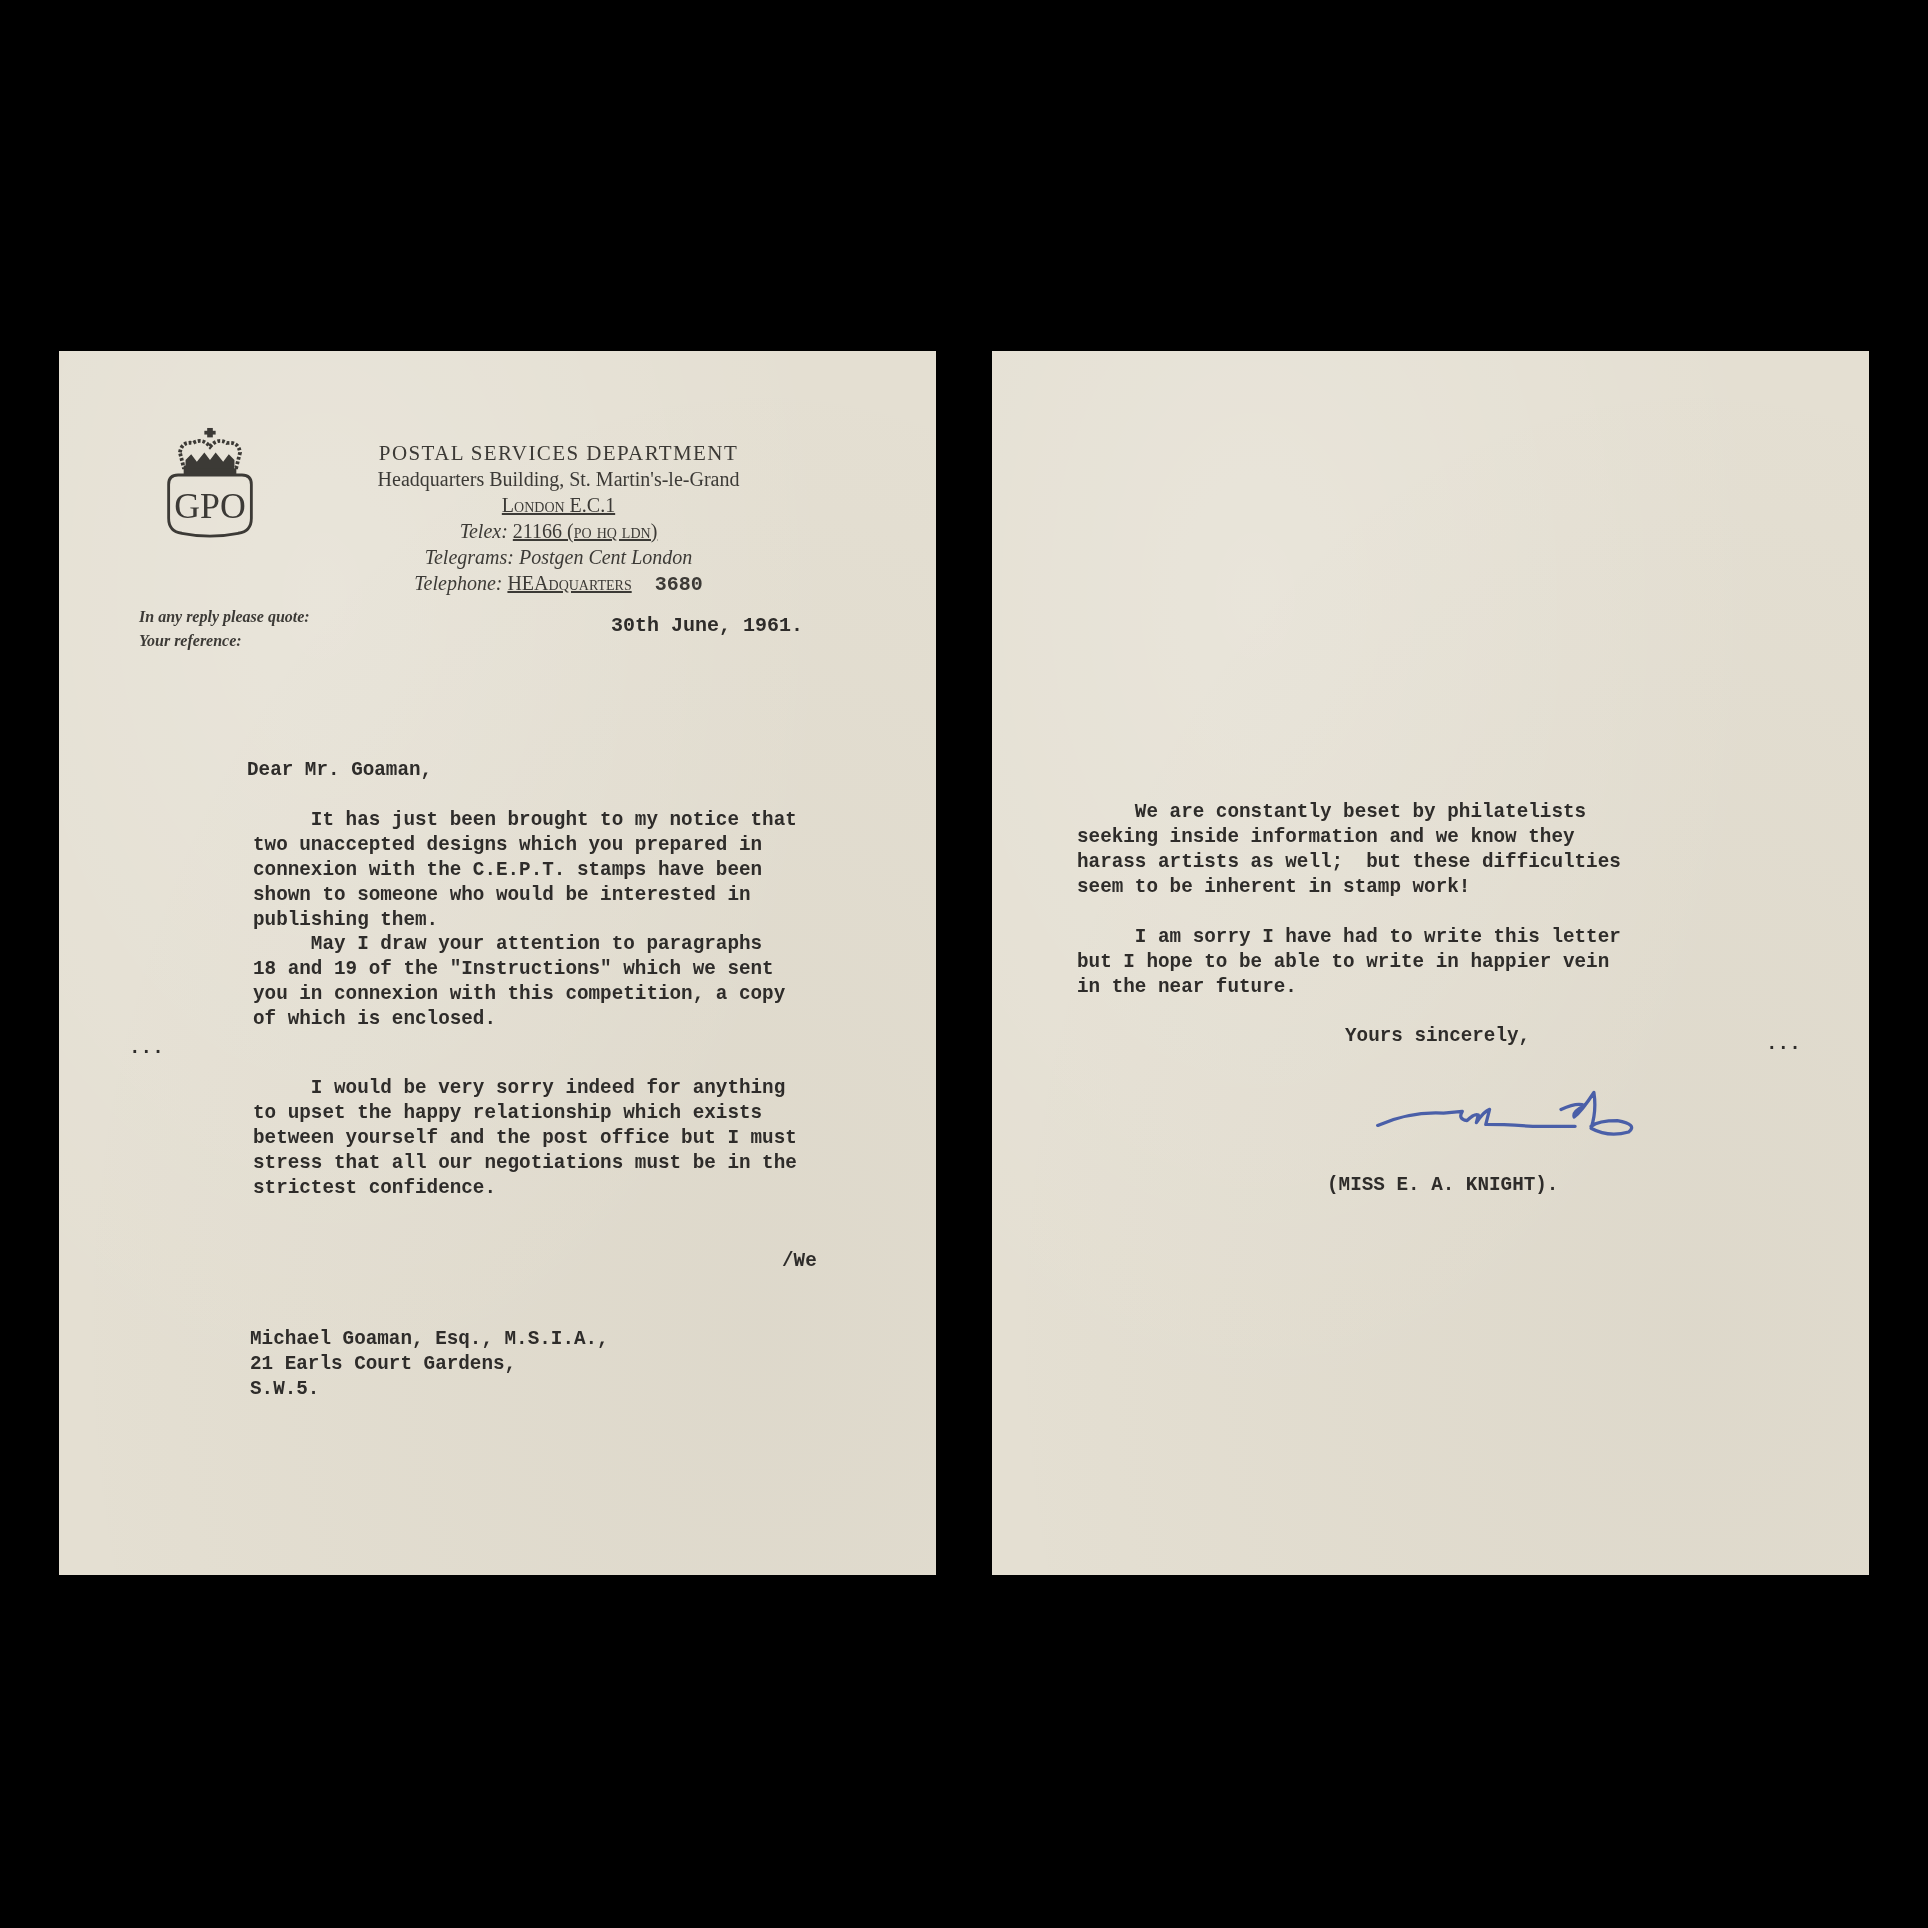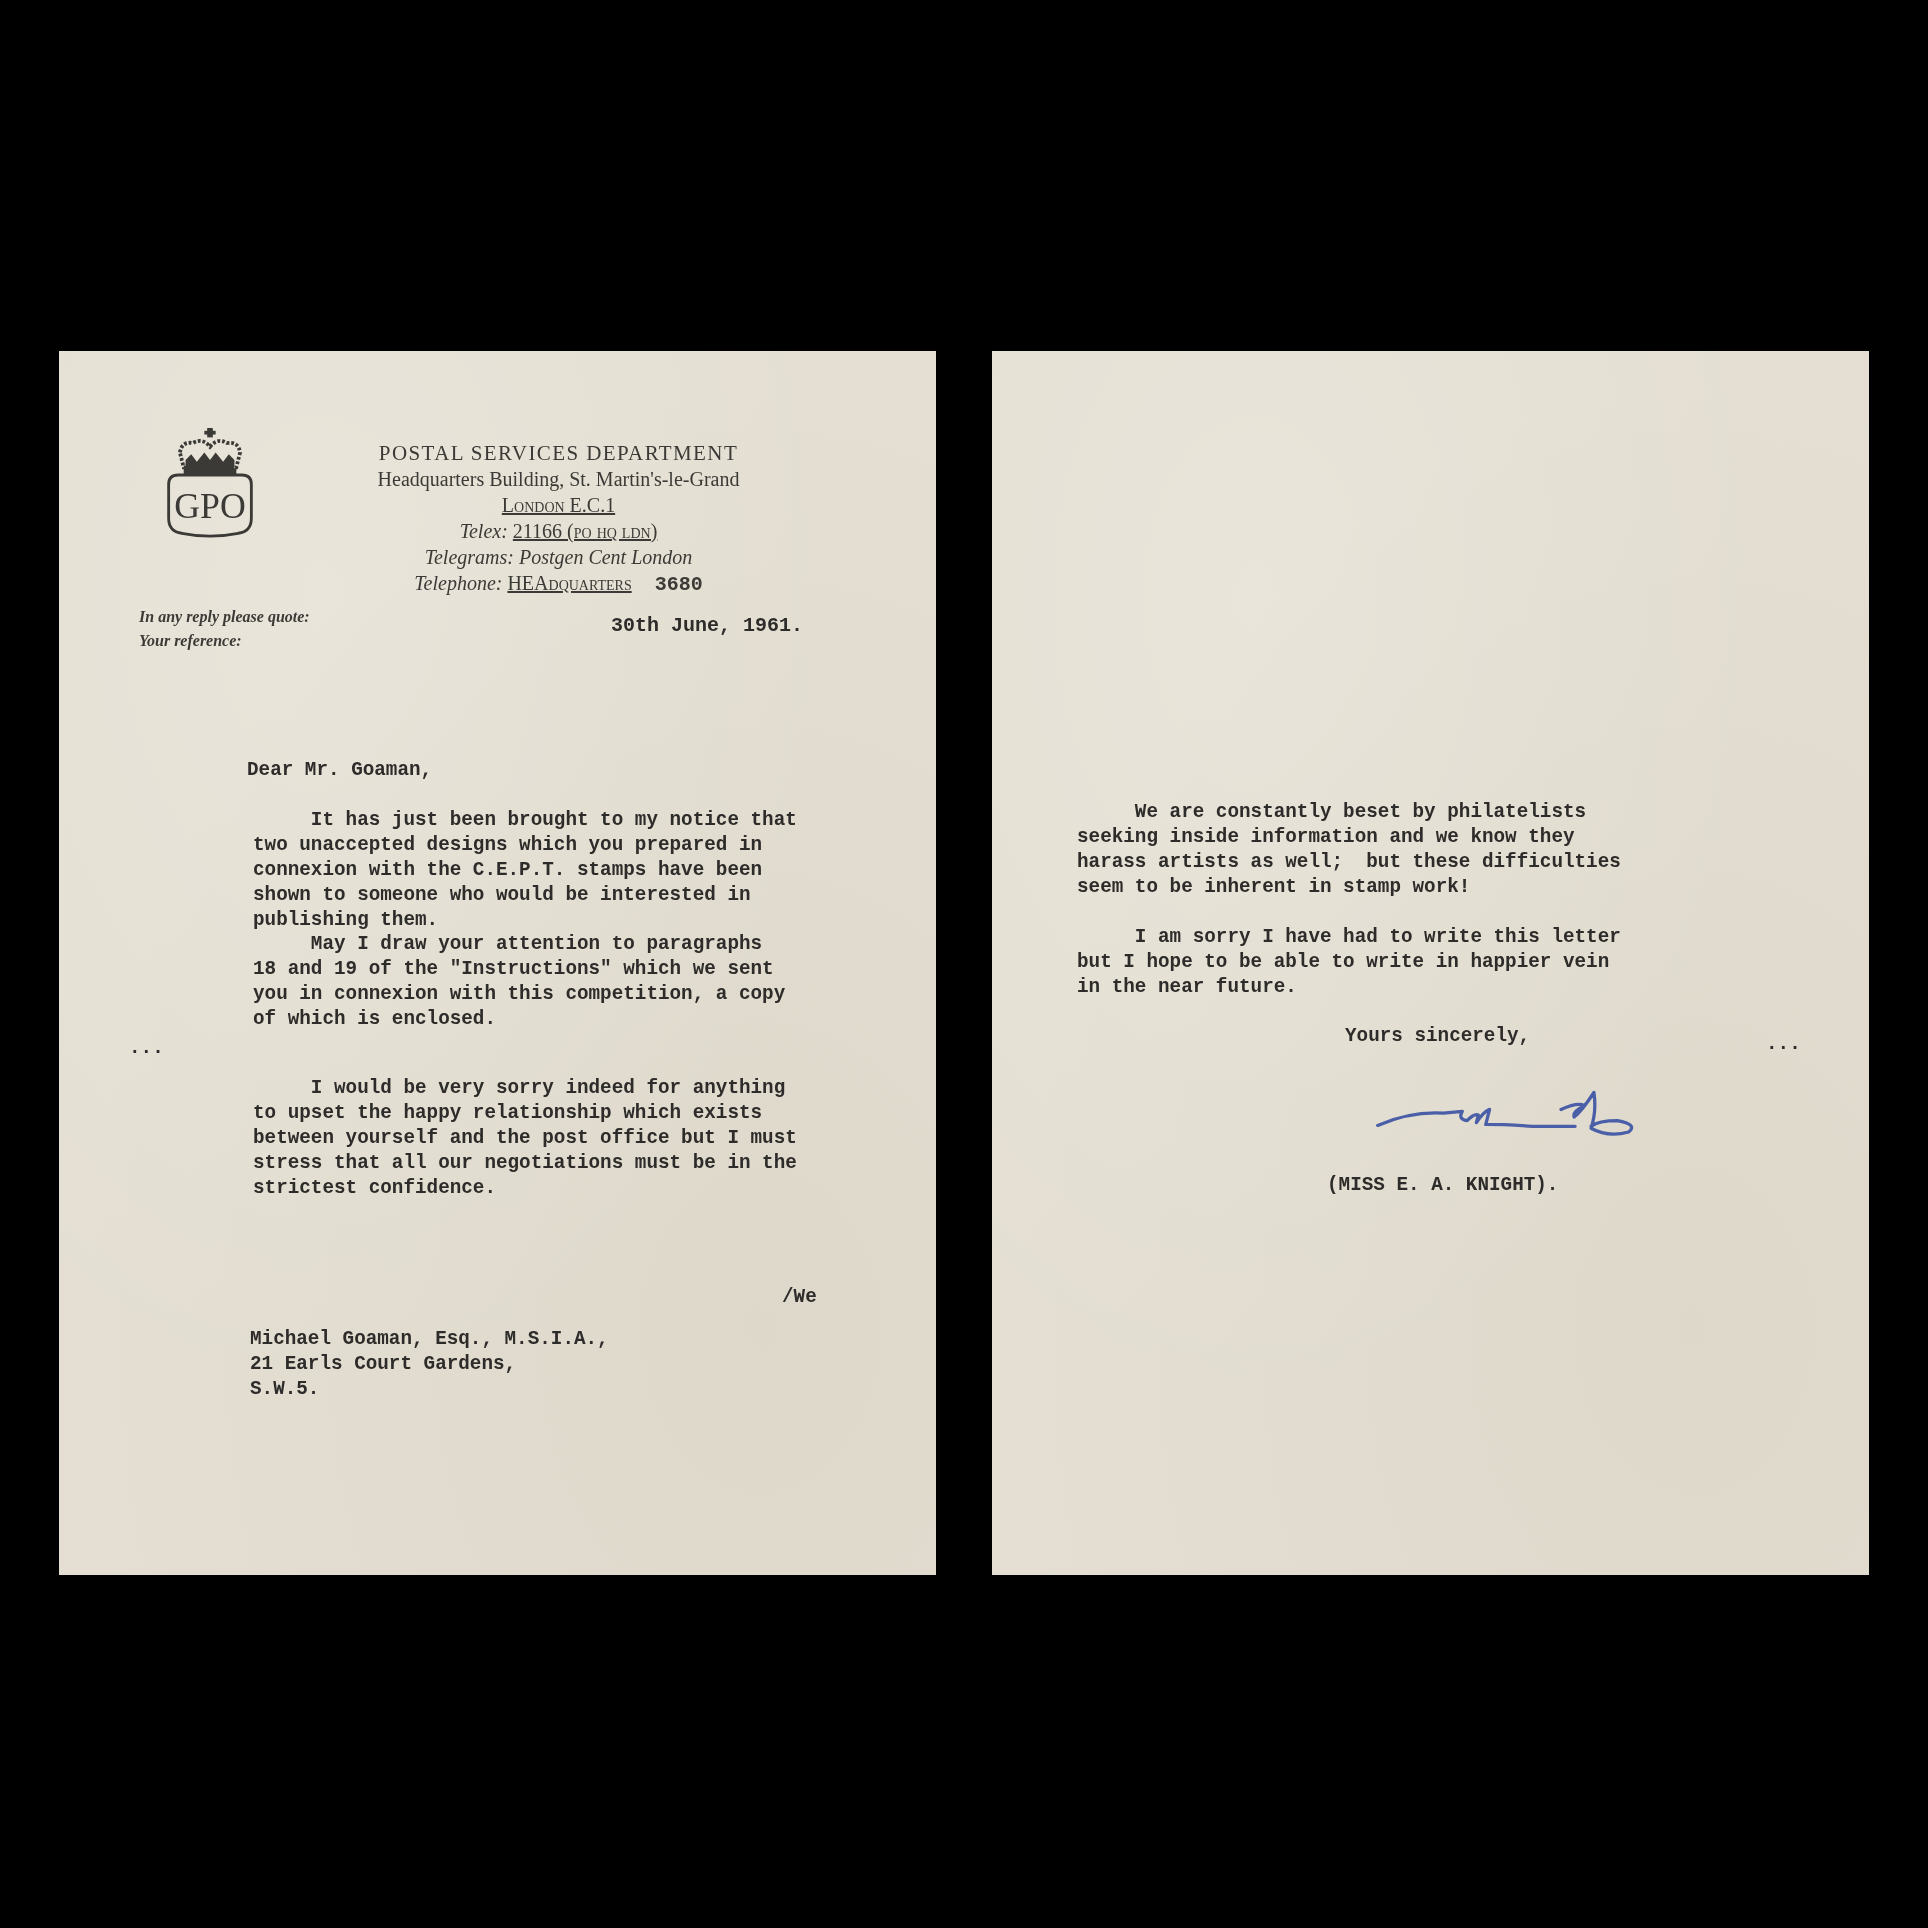--- a/index.html
+++ b/index.html
@@ -32,21 +32,21 @@
   .reply-quote {
     position: absolute; left: 80px; top: 254px; font-size: 16px; line-height: 23.5px; font-style: italic; font-weight: bold;
   }
   .date { position: absolute; left: 552px; top: 263px; font-size: 20px; }
 
   .typed { font-size: 19.3px; line-height: 25px; white-space: pre; position: absolute; }
   #salutation { left: 188px; top: 407px; }
   #left-para-1 { left: 194px; top: 457px; }
   #left-para-2 { left: 194px; top: 581px; }
   #left-para-3 { left: 194px; top: 725px; }
-  #continuation { left: 723px; top: 898px; margin-top: 36px; }
+  #continuation { left: 723px; top: 898px; }
   #address { left: 191px; top: 976px; }
   #left-dots { left: 70px; top: 685px; }
 
   #right-para-1 { left: 85px; top: 449px; }
   #right-para-2 { left: 85px; top: 574px; }
   #closing { left: 353px; top: 673px; }
   #typed-name { left: 335px; top: 822px; }
   #right-dots { left: 774px; top: 681px; }
 
   .signature { position: absolute; left: 381px; top: 732px; width: 282px; height: 66px; }

